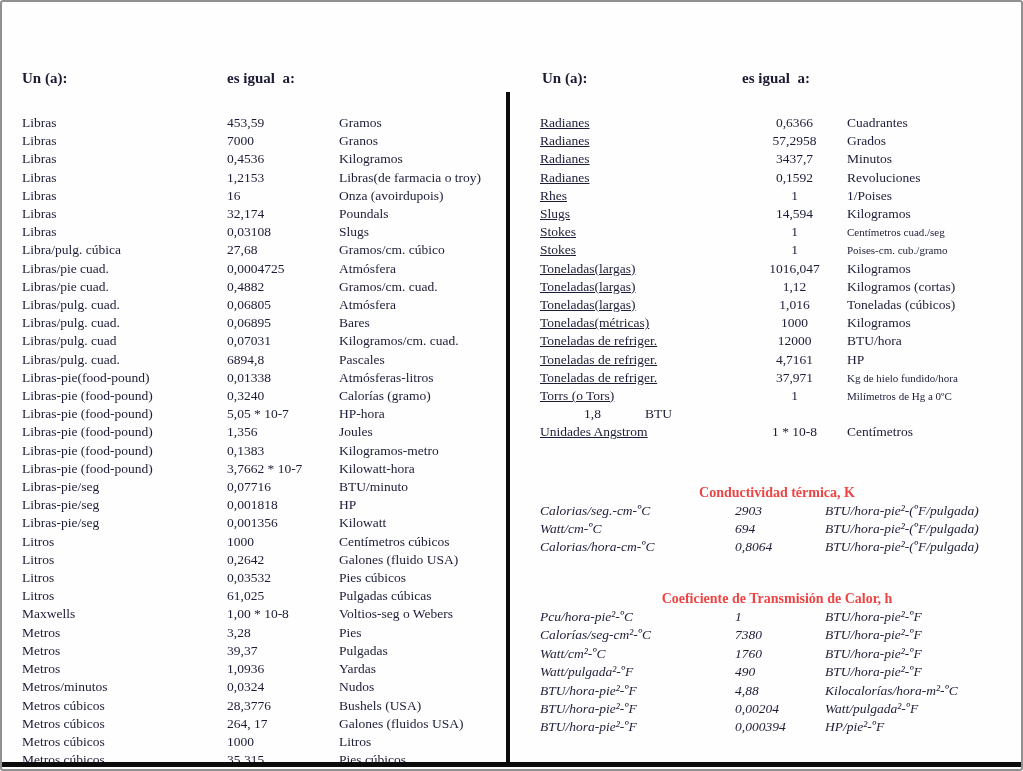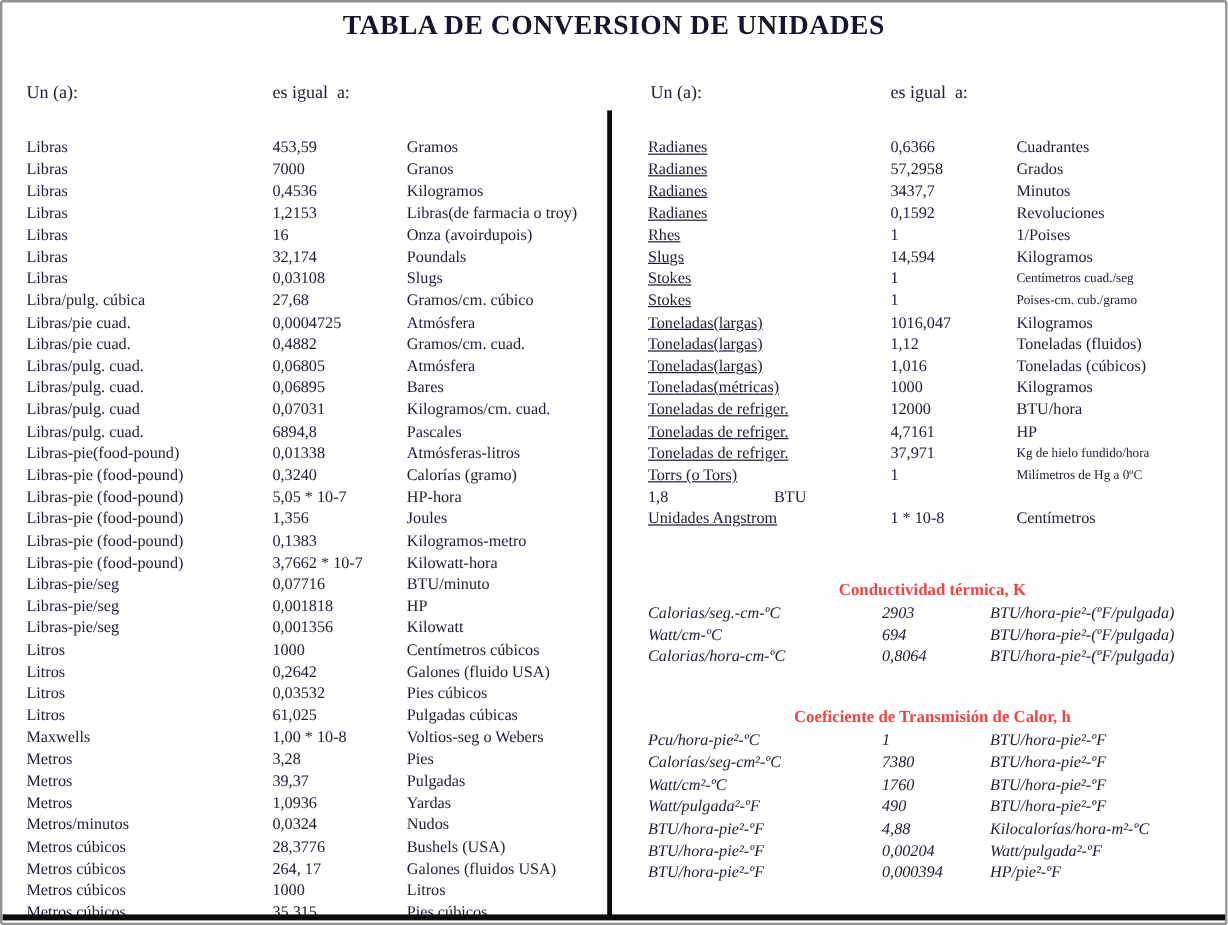--- a/index.html
+++ b/index.html
@@ -16,21 +16,21 @@
   }
   .doc-title{
     position:absolute;top:6px;left:0;right:0;
     text-align:center;
     font-size:23px;font-weight:bold;
     letter-spacing:0.4px;
     color:#15152d;
   }
   .hdr{
     position:absolute;top:68px;
-    font-size:15px;font-weight:normal;
+    font-size:15px;font-weight:bold;
     white-space:pre;
     color:#1a1a33;
   }
   .hdr.u-left{left:20px;}
   .hdr.e-left{left:225px;}
   .hdr.u-right{left:540px;}
   .hdr.e-right{left:740px;}
   .divider{
     position:absolute;left:504px;top:90px;
     width:4px;height:672px;
@@ -42,42 +42,41 @@
     background:#0c0c0c;
   }
   .tbl{position:absolute;top:112px;font-size:13.5px;line-height:18.2px;}
   .tbl-left{left:20px;width:482px;}
   .tbl-right{left:538px;width:474px;}
   .row{display:flex;white-space:nowrap;}
   .tbl-left .c1{width:205px;}
   .tbl-left .c2{width:112px;}
   .tbl-left .c3{flex:1;}
   .tbl-right .main .c1{width:202px;text-decoration:underline;}
-  .tbl-right .main .c2{width:105px;}
+  .tbl-right .main .c2{width:105px;text-align:center;}
   .tbl-right .main .c3{flex:1;}
   .sec .c1{width:195px;}
   .sec .c2{width:90px;}
   .sec .c3{flex:1;}
   .sec .row{line-height:18.4px;font-style:italic;}
   .small{font-size:11px;}
   .section-title{
     text-align:center;font-weight:bold;
     font-size:14px;line-height:18px;
     color:#ef4444;
   }
   .sec1-title{margin-top:42px;}
   .sec2-title{margin-top:33px;}
   .c1,.c2,.c3{overflow:hidden;}
 </style>
 </head>
 <body>
 
 <div class="page">
 
-  <div class="doc-title">TABLA DE CONVERSION DE UNIDADES</div>
 
   <div class="hdr u-left">Un (a):</div>
   <div class="hdr e-left">es igual  a:</div>
   <div class="hdr u-right">Un (a):</div>
   <div class="hdr e-right">es igual  a:</div>
 
   <div class="divider"></div>
 
   <div class="tbl tbl-left">
     <div class="main">
@@ -307,21 +306,21 @@
           <span class="c3 small">Poises-cm. cub./gramo</span>
         </div>
         <div class="row">
           <span class="c1">Toneladas(largas)</span>
           <span class="c2">1016,047</span>
           <span class="c3">Kilogramos</span>
         </div>
         <div class="row">
           <span class="c1">Toneladas(largas)</span>
           <span class="c2">1,12</span>
-          <span class="c3">Toneladas (fluidos)</span>
+          <span class="c3">Kilogramos (cortas)</span>
         </div>
         <div class="row">
           <span class="c1">Toneladas(largas)</span>
           <span class="c2">1,016</span>
           <span class="c3">Toneladas (cúbicos)</span>
         </div>
         <div class="row">
           <span class="c1">Toneladas(métricas)</span>
           <span class="c2">1000</span>
           <span class="c3">Kilogramos</span>

